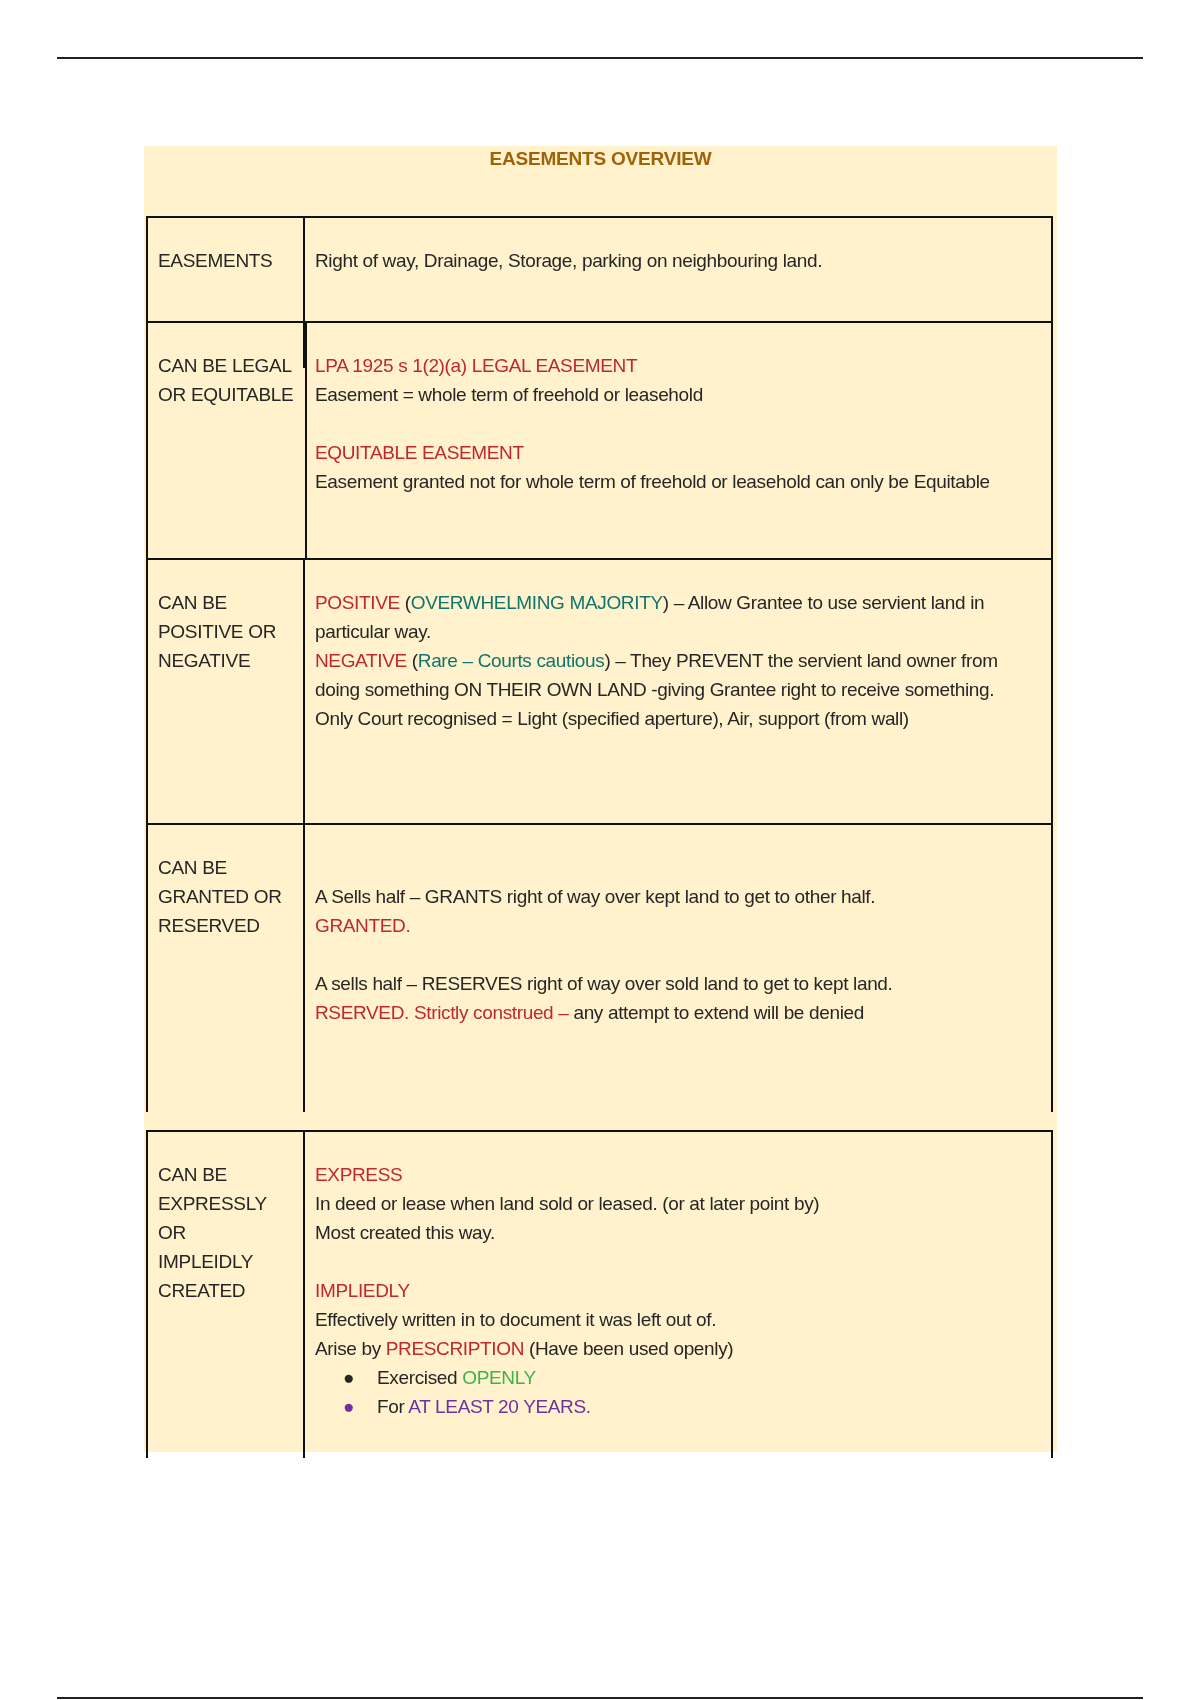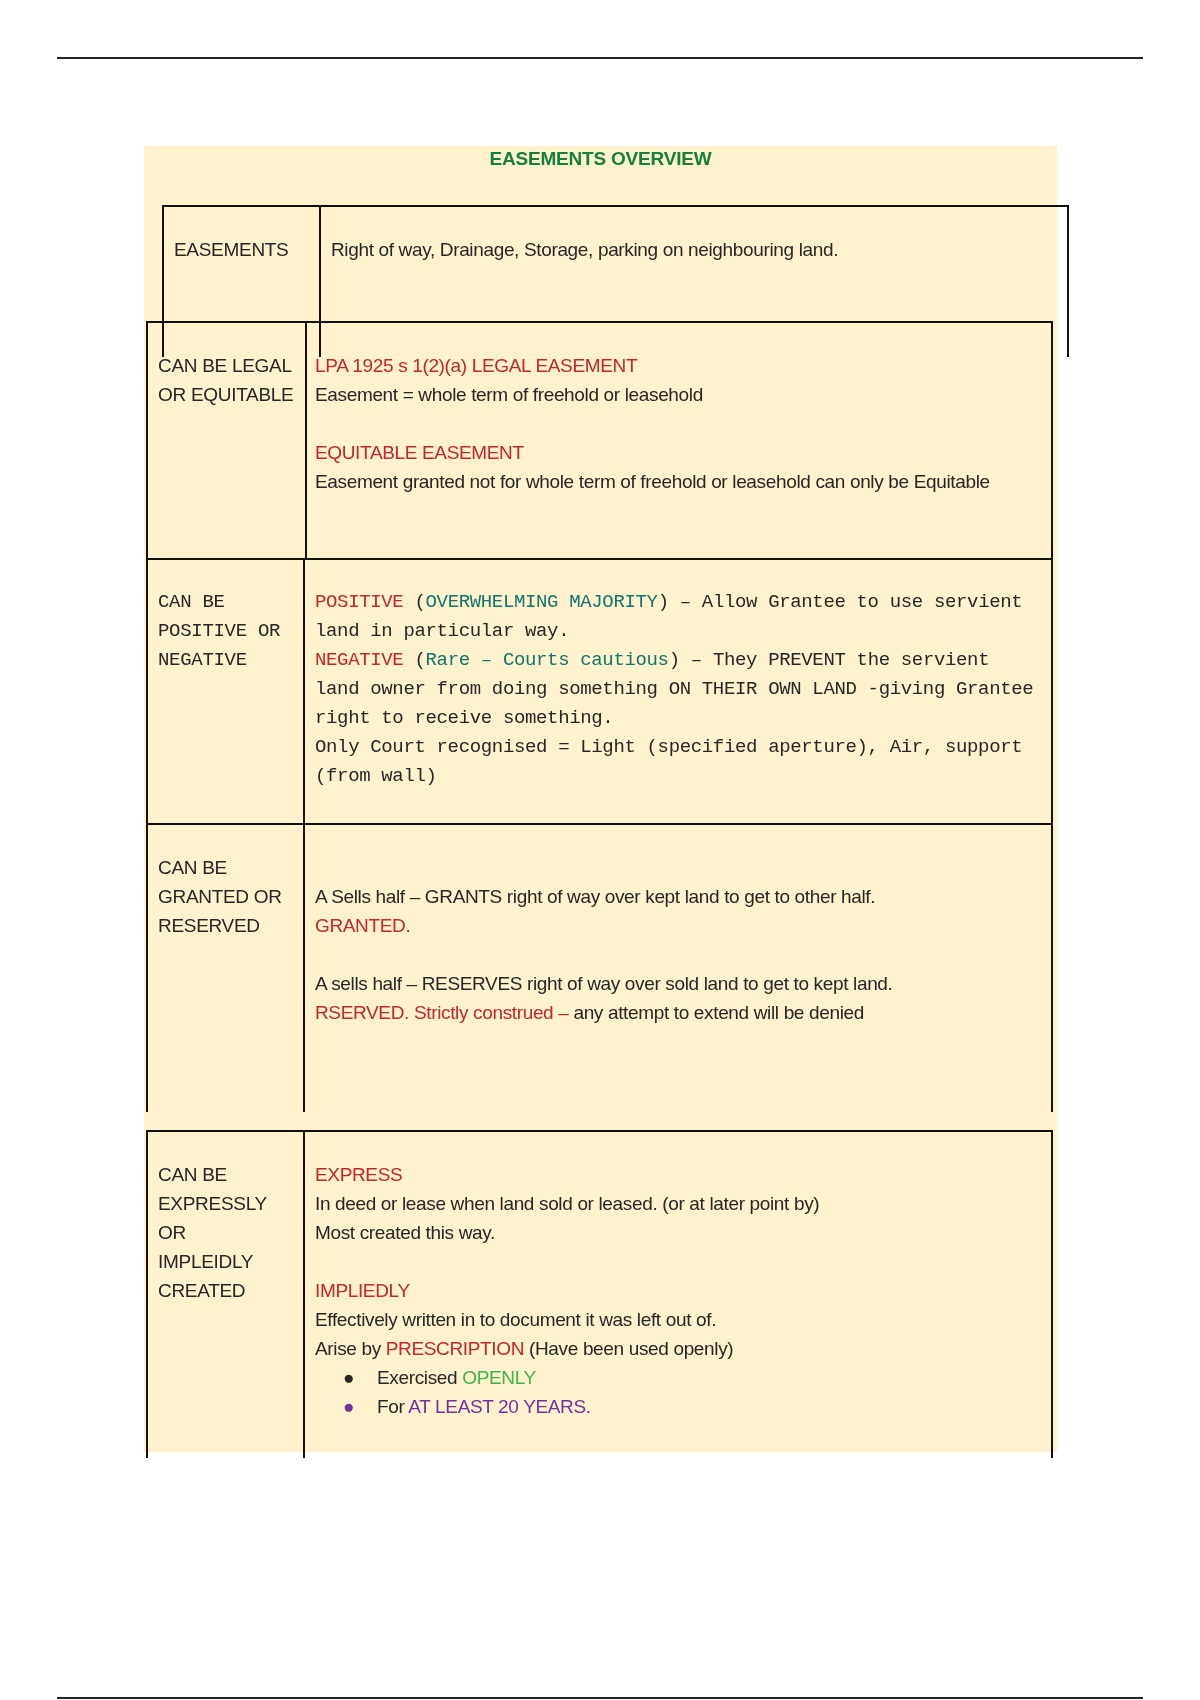--- a/index.html
+++ b/index.html
@@ -9,21 +9,21 @@
   }
   .rule { position: absolute; left: 57px; width: 1086px; height: 2px; background: #222; }
   .rule.top { top: 57px; }
   .rule.bottom { top: 1697px; }
   .panel {
     position: absolute; left: 144px; top: 146px; width: 913px; height: 1306px;
     background: #fff2cc;
   }
   .title {
     position: absolute; left: 0; right: 0; top: 2px; text-align: center;
-    font-size: 19px; font-weight: bold; color: #15803d; letter-spacing: -0.2px;
+    font-size: 19px; font-weight: bold; color: #a16207; letter-spacing: -0.2px;
   }
   .row {
     position: absolute; left: 2px; width: 907px;
     border-left: 2px solid #111; border-right: 2px solid #111; border-top: 2px solid #111;
     box-sizing: border-box;
   }
   .row.last { border-bottom: none; margin-top: 36px; }
   .cell-l {
     position: absolute; left: 0; top: 0; bottom: 0; width: 157px;
     border-right: 2px solid #111; box-sizing: border-box; padding: 28px 0 0 10px;
@@ -44,39 +44,39 @@
   p { margin: 0; }
 </style>
 </head>
 <body>
 
 <div class="rule top"></div>
 
 <div class="panel">
   <div class="title">EASEMENTS OVERVIEW</div>
 
-  <div class="row" style="top:59px;height:152px;margin-left:16px;">
+  <div class="row" style="top:70px;height:152px;">
     <div class="cell-l">EASEMENTS</div>
     <div class="cell-r">
       <p>Right of way, Drainage, Storage, parking on neighbouring land.</p>
     </div>
   </div>
 
   <div class="row" style="top:175px;height:237px;">
     <div class="cell-l" style="width:159px;">CAN BE LEGAL OR EQUITABLE</div>
     <div class="cell-r">
       <p class="red">LPA 1925 s 1(2)(a) LEGAL EASEMENT</p>
       <p>Easement = whole term of freehold or leasehold</p>
       <div class="gap" style="height:29px;"></div>
       <p class="red">EQUITABLE EASEMENT</p>
       <p style="padding-right:30px;">Easement granted not for whole term of freehold or leasehold can only be Equitable</p>
     </div>
   </div>
 
-  <div class="row" style="top:412px;height:342px;font-family:Liberation Mono, monospace;">
+  <div class="row" style="top:412px;height:342px;">
     <div class="cell-l">CAN BE POSITIVE OR NEGATIVE</div>
     <div class="cell-r">
       <p>
         <span class="red">POSITIVE</span>
         (<span class="blue">OVERWHELMING MAJORITY</span>)<span> – Allow Grantee to use servient land in particular way.</span>
       </p>
       <p>
         <span class="red">NEGATIVE</span>
         (<span class="blue">Rare – Courts cautious</span>)<span> – They PREVENT the servient land owner from doing something ON THEIR OWN LAND -giving Grantee right to receive something.</span>
       </p>

